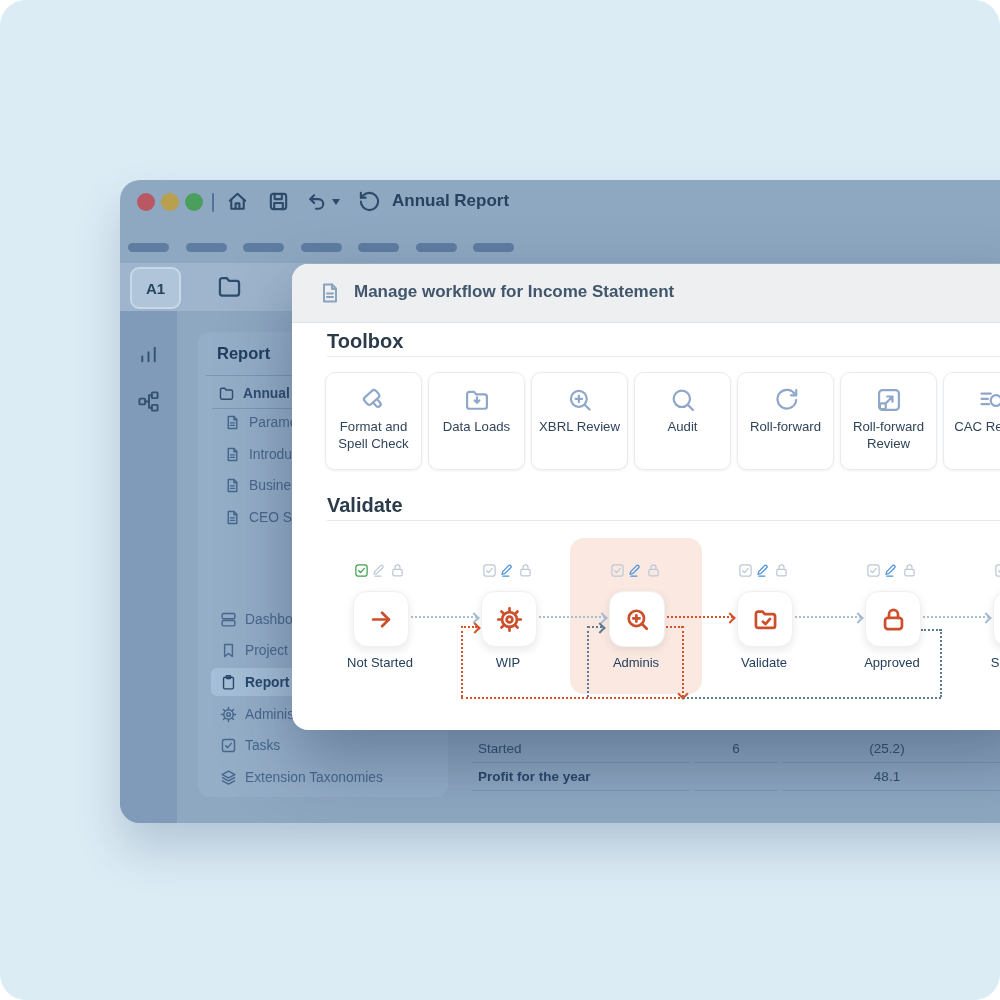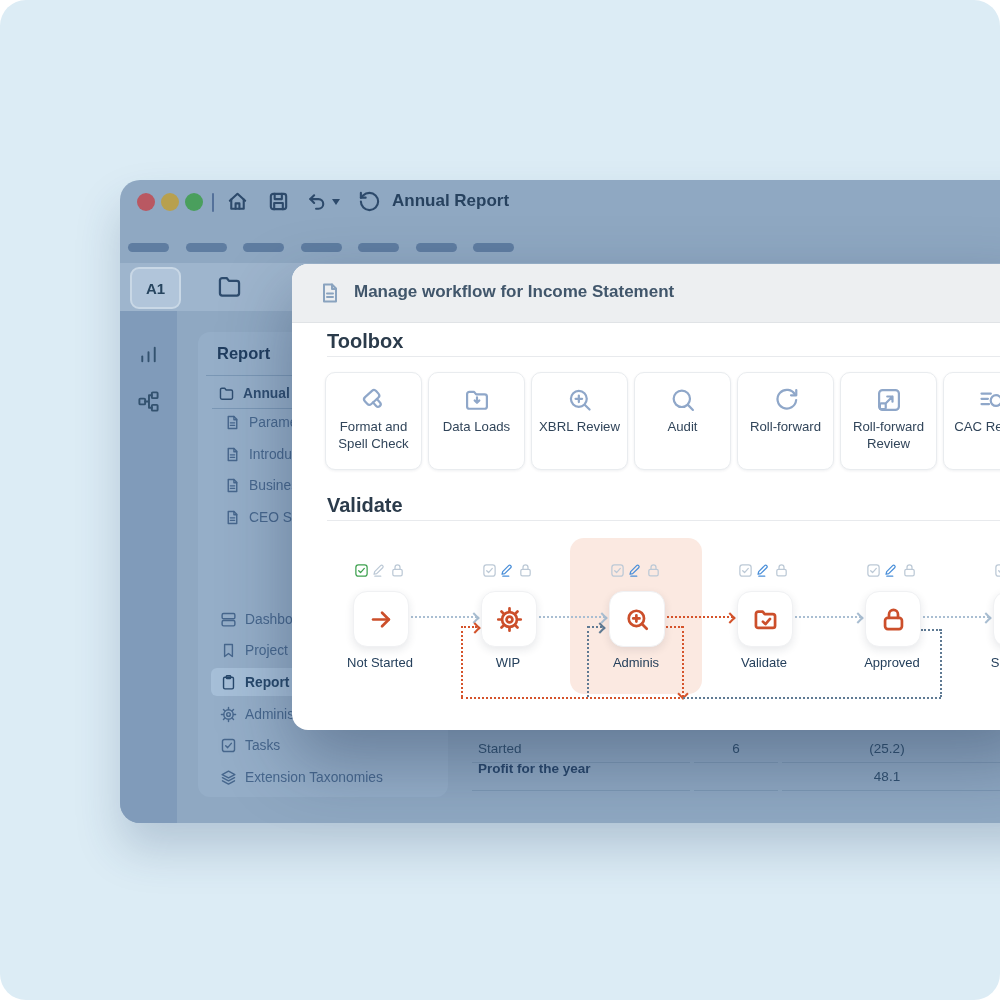--- a/index.html
+++ b/index.html
@@ -273,21 +273,21 @@
         </div>
     </div>
 
     <div class="fin">
       <span class="fin-cell" style="left:6px;top:8px;">Started</span>
       <span class="fin-cell fin-center" style="left:222px;top:8px;width:84px;">6</span>
       <span class="fin-cell fin-center" style="left:310px;top:8px;width:210px;">(25.2)</span>
       <span class="fin-line" style="left:0;top:29px;width:218px;"></span>
       <span class="fin-line" style="left:222px;top:29px;width:84px;"></span>
       <span class="fin-line" style="left:310px;top:29px;width:278px;"></span>
-      <span class="fin-cell bold" style="left:6px;top:28px;">Profit for the year</span>
+      <span class="fin-cell bold" style="left:6px;top:36px;">Profit for the year</span>
       <span class="fin-cell fin-center" style="left:310px;top:36px;width:210px;">48.1</span>
       <span class="fin-line" style="left:0;top:57px;width:218px;"></span>
       <span class="fin-line" style="left:222px;top:57px;width:84px;"></span>
       <span class="fin-line" style="left:310px;top:57px;width:278px;"></span>
     </div>
   </div>
 
   <div class="modal">
     <div class="modal-header">
       <span class="mh-ico">

